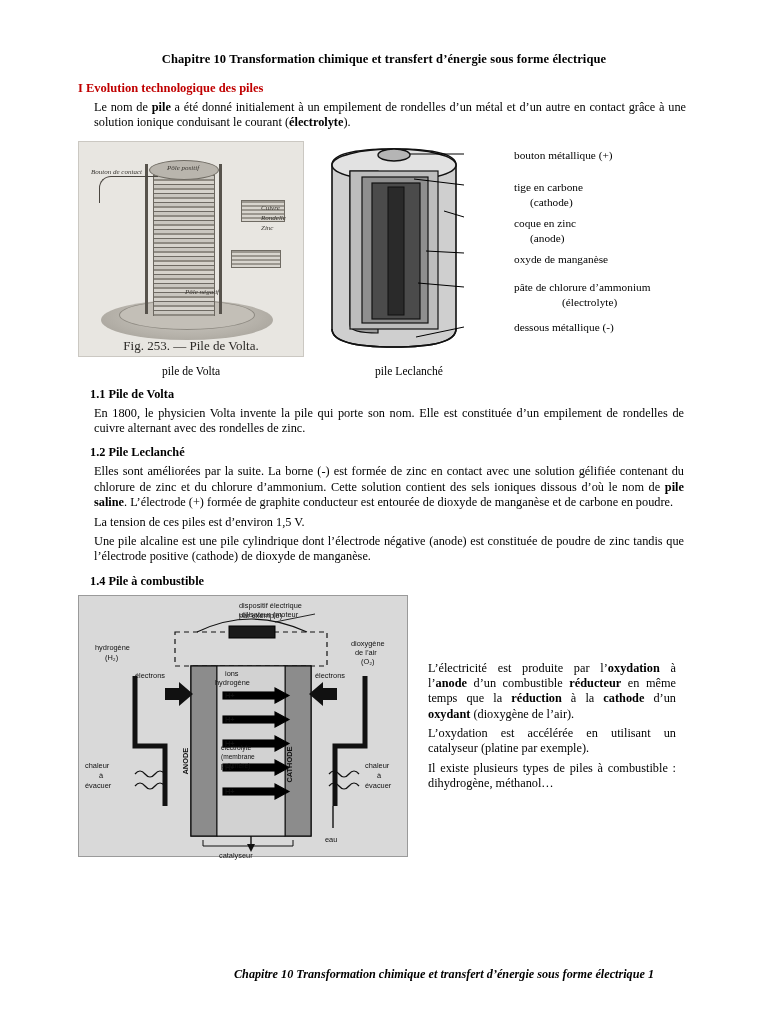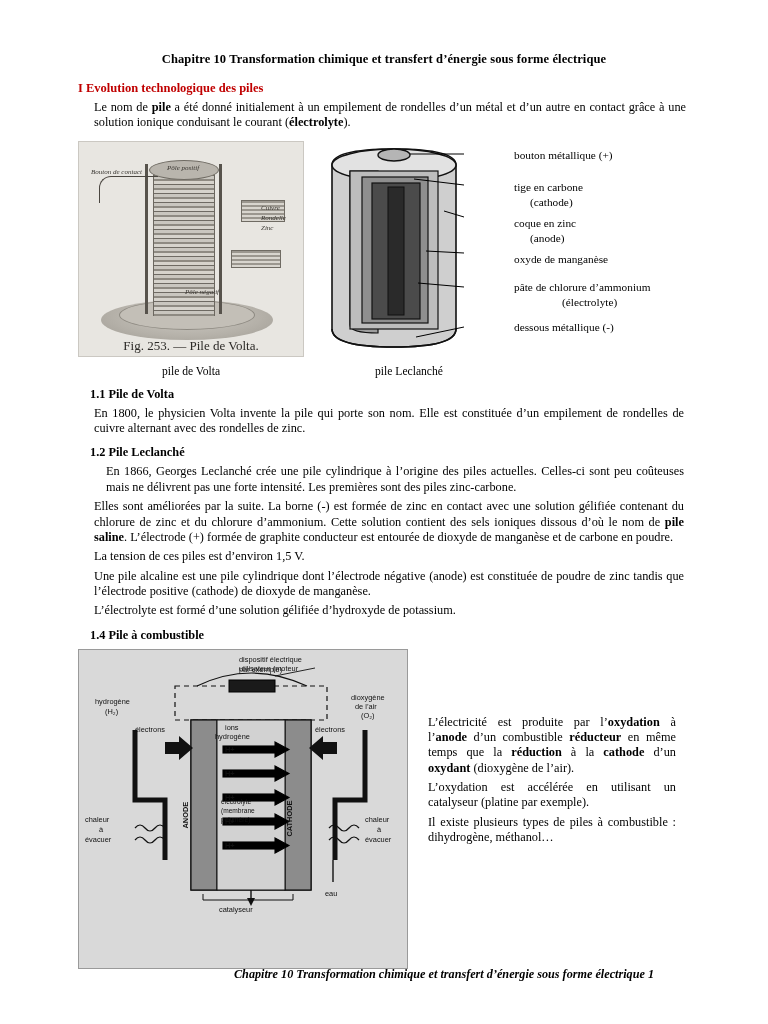--- a/index.html
+++ b/index.html
@@ -178,21 +178,21 @@
 
   
   .fuel-row {
     display: flex;
     gap: 16px;
     margin-top: 6px;
     align-items: flex-start;
   }
   .fuel-fig {
     width: 330px;
-    height: 320px;
+    height: 262px;
     background: #d9d9d9;
     border: 1px solid #9a9a9a;
     position: relative;
     box-sizing: border-box;
   }
   .fuel-text {
     width: 256px;
     font-size: 12.2px;
     line-height: 1.3;
     text-align: justify;
@@ -301,28 +301,26 @@
     </div>
   </div>
 
   <div class="sub-head">1.1 Pile de Volta</div>
   <div class="body-block">
     <p>En 1800, le physicien Volta invente la pile qui porte son nom. Elle est constituée d’un empilement de rondelles de cuivre alternant avec des rondelles de zinc.</p>
   </div>
 
   <div class="sub-head">1.2 Pile Leclanché</div>
   <div class="body-block">
-    <p class="indent">En 1866, Georges Leclanché crée une pile cylindrique à l’origine des piles actuelles. Celles-ci sont peu coûteuses mais ne délivrent pas une forte intensité. Les premières sont des piles zinc-carbone.</p>
     <p>Elles sont améliorées par la suite. La borne (-) est formée de zinc en contact avec une solution gélifiée contenant du chlorure de zinc et du chlorure d’ammonium. Cette solution contient des sels ioniques dissous d’où le nom de <b>pile saline</b>. L’électrode (+) formée de graphite conducteur est entourée de dioxyde de manganèse et de carbone en poudre.</p>
     <p>La tension de ces piles est d’environ 1,5 V.</p>
   </div>
 
   <div class="body-block">
     <p>Une pile alcaline est une pile cylindrique dont l’électrode négative (anode) est constituée de poudre de zinc tandis que l’électrode positive (cathode) de dioxyde de manganèse.</p>
-    <p>L’électrolyte est formé d’une solution gélifiée d’hydroxyde de potassium.</p>
   </div>
 
   <div class="sub-head">1.4 Pile à combustible</div>
 
   <div class="fuel-row">
     <div class="fuel-fig">
       <svg width="328" height="260" viewBox="0 0 328 260">
 
         <rect x="96" y="36" width="152" height="34" fill="none" stroke="#111" stroke-width="1.2" stroke-dasharray="5,4"></rect>
 

